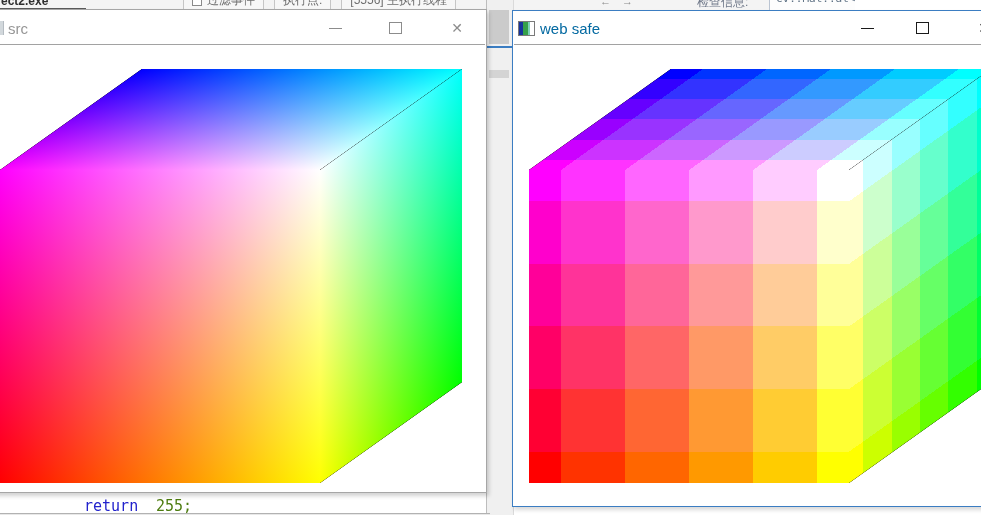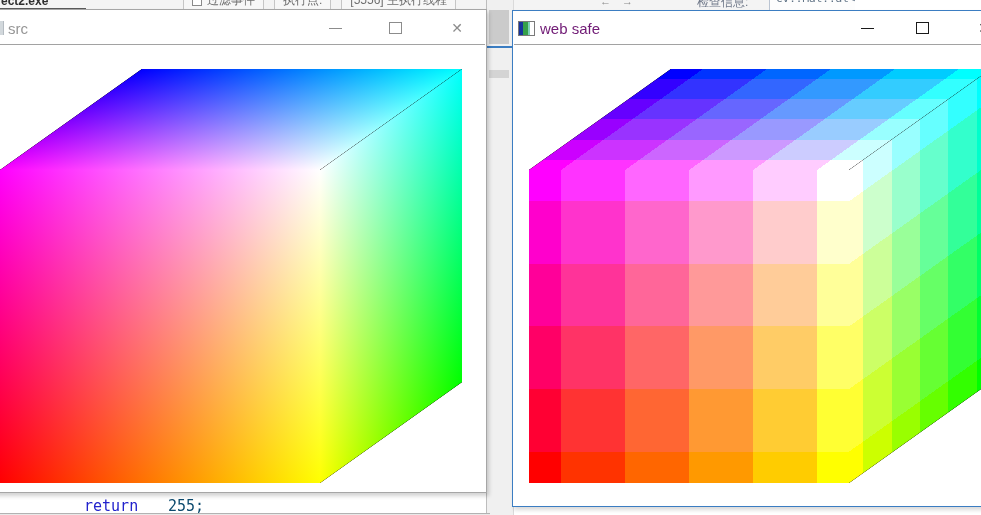--- a/index.html
+++ b/index.html
@@ -23,37 +23,37 @@
   
   .gap-strip{position:absolute;left:486px;top:0;width:26px;height:515px;background:#f0f0f0;
              border-left:1px solid #bdbdbd;border-right:1px solid #dadada;z-index:1;}
   .thumb1{position:absolute;left:2px;top:10px;width:20px;height:34px;background:#cbcbcb;}
   .thumb2{position:absolute;left:2px;top:70px;width:20px;height:8px;background:#d4d4d4;}
   .blue-divider{position:absolute;left:0;top:46px;width:26px;height:2px;background:#3b7dc2;}
   
   .code-line{position:absolute;top:497px;left:0;width:486px;height:34px;z-index:2;}
   .code-kw{position:absolute;left:84px;top:0;font-family:"DejaVu Sans Mono",monospace;
            font-size:15px;color:#2222cc;}
-  .code-val{position:absolute;left:168px;top:0;font-family:"DejaVu Sans Mono",monospace;
-            font-size:15px;color:#0c4a6e;}
+  .code-val{position:absolute;left:156px;top:0;font-family:"DejaVu Sans Mono",monospace;
+            font-size:15px;color:#4d7c0f;}
   .bottom-line{position:absolute;left:0;top:513px;width:490px;height:1px;background:#b2b2b2;z-index:4;}
   .bottom-pad{position:absolute;left:0;top:514px;width:490px;height:1px;background:#e8e8e8;z-index:4;}
   
   .win{position:absolute;background:#ffffff;z-index:2;}
   .win-src{left:-24px;top:9px;width:509px;height:482px;border:1px solid #a6a6a6;
            box-shadow:2px 3px 4px rgba(0,0,0,.18);}
   .win-websafe{left:512px;top:10px;width:482px;height:495px;border:1.5px solid #3b7dc2;
                box-shadow:2px 3px 4px rgba(0,0,0,.15);}
   .titlebar{position:absolute;left:0;top:0;width:100%;height:35px;background:#ffffff;}
   .tsep{position:absolute;height:1px;background:#a2a2a2;z-index:2;}
   .tsep-src{left:0;top:44px;width:485px;}
   .tsep-websafe{left:514px;top:44px;width:467px;}
   .wtitle{position:absolute;font-size:15px;z-index:3;white-space:nowrap;}
   .wtitle-src{left:8px;top:20px;color:#969696;}
-  .wtitle-websafe{left:540px;top:20px;color:#701a75;text-align:right;}
+  .wtitle-websafe{left:540px;top:20px;color:#0369a1;text-align:right;}
   .icon-sliver{position:absolute;left:0;top:21px;width:3px;height:14px;background:#d2d8dc;
                border-right:1px solid #b5bcc2;z-index:3;}
   .cv-icon{position:absolute;left:518px;top:21px;width:15px;height:13px;border:1px solid #7a7a7a;
            background:linear-gradient(90deg,#16339c 0 28%,#35a04a 28% 58%,#7ed0b8 58% 76%,#ffffff 76% 100%);
            z-index:3;}
   .tb{position:absolute;width:20px;height:20px;display:flex;align-items:center;justify-content:center;
       z-index:3;cursor:default;}
   .tb-gray{color:#8c8c8c;} .tb-dark{color:#1a1a1a;}
   .glyph-min{width:13px;height:1px;background:currentColor;}
   .glyph-max{width:11px;height:10px;border:1px solid currentColor;}

